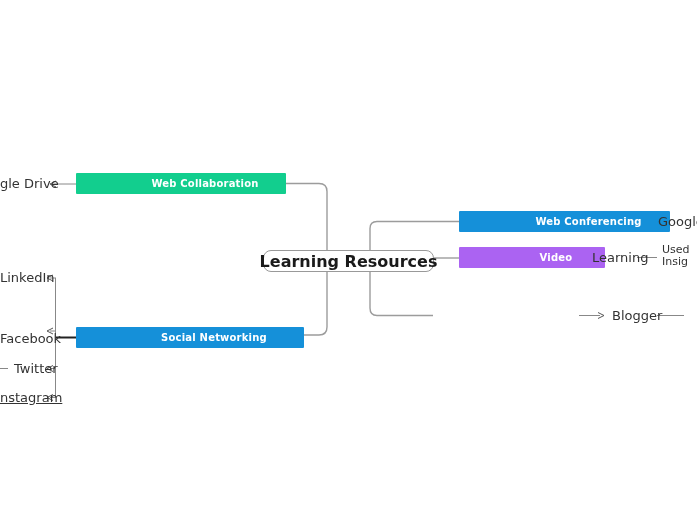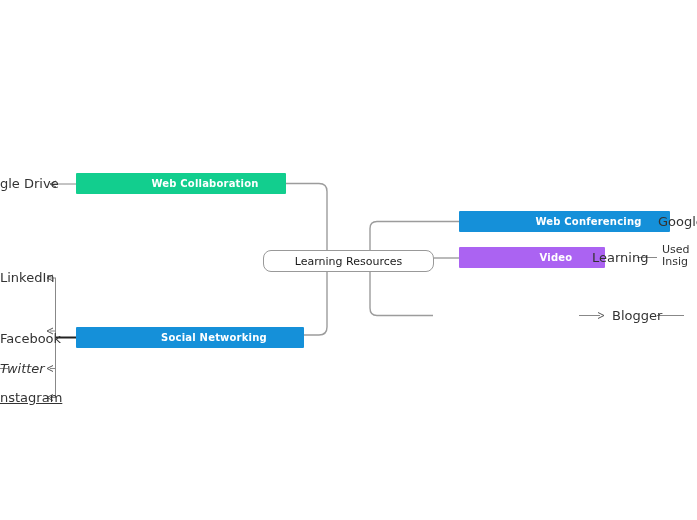--- a/index.html
+++ b/index.html
@@ -33,22 +33,22 @@
   .root-node {
     position: absolute;
     display: flex; align-items: center; justify-content: center;
     background: #ffffff;
     border: 1px solid #999999;
     border-radius: 8px;
     box-sizing: border-box;
   }
   .root-label {
     color: #1a1a1a;
-    font-size: 11px;
-    font-weight: 400;
+    font-size: 16px;
+    font-weight: 700;
     white-space: nowrap;
   }
   .leaf {
     position: absolute;
     height: 13px; line-height: 13px;
     font-size: 13px;
     color: #333333;
     white-space: nowrap;
   }
   .leaf.ralign { text-align: right; }
@@ -123,21 +123,21 @@
     <span class="topic-label">Video</span>
   </div>
 
 
   <div class="leaf ralign" style="left:0; top:177px; width:47px;">gle Drive</div>
 
   <div class="leaf ralign" style="left:0; top:271px; width:42px;">LinkedIn</div>
 
   <div class="leaf ralign" style="left:0; top:324px; width:42px;margin-top:8px;">Facebook</div>
 
-  <div class="leaf ralign" style="left:0; top:362px; width:42px;font-style:italic;">Twitter</div>
+  <div class="leaf ralign" style="left:14px; top:362px; width:42px;">Twitter</div>
 
   <div class="leaf ralign" style="left:0; top:391px; width:40px;text-decoration:underline;">nstagram</div>
 
   <div class="leaf" style="left:658px; top:215px;">Google ha</div>
 
   <div class="leaf" style="left:592px; top:251px;">Learning</div>
 
   <div class="note-block" style="left:662px; top:244px;">
     <div>Used</div>
     <div>Insig</div>

